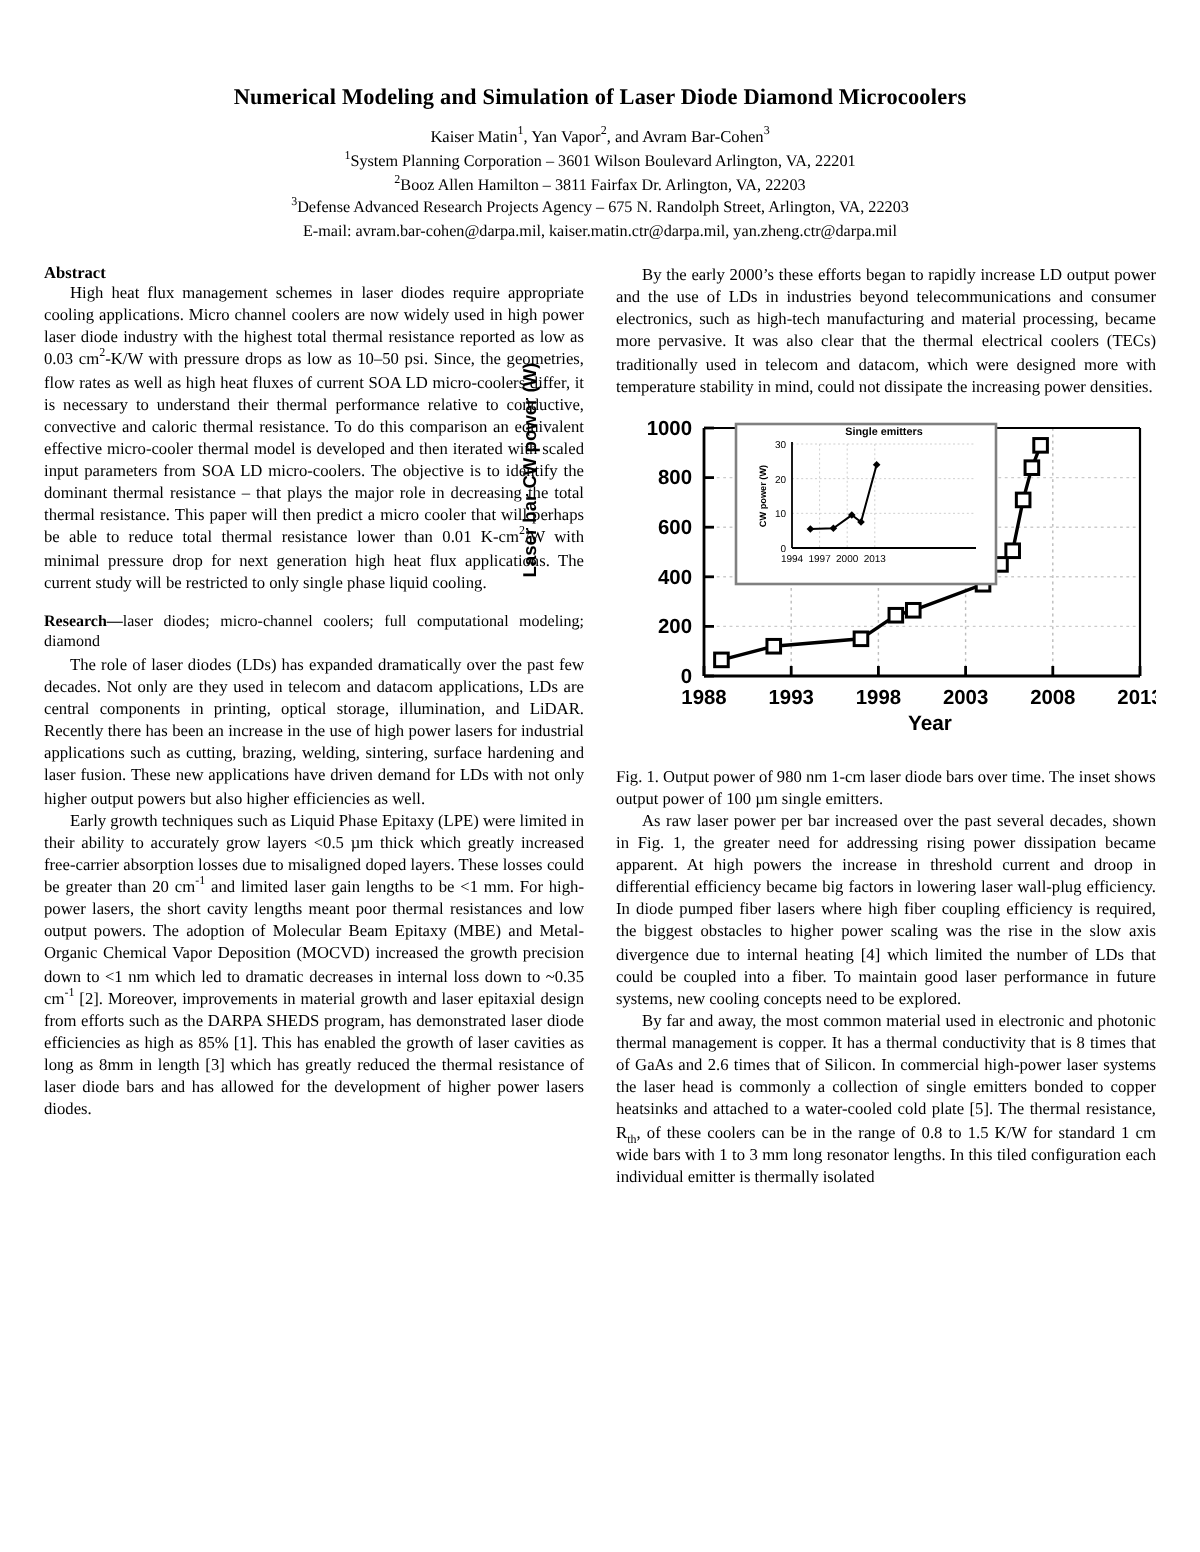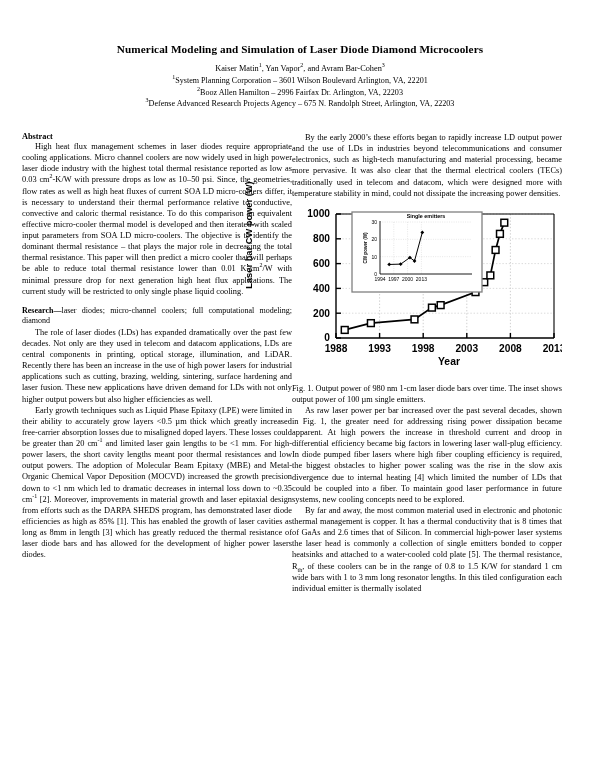--- a/index.html
+++ b/index.html
@@ -54,21 +54,21 @@
     line-height: 0;
   }
 
   
   .columns {
     position: absolute;
     top: 132px;
     left: 22px;
     width: 556px;
     display: flex;
-    gap: 0;
+    gap: 16px;
   }
   .col {
     width: 270px;
   }
   .head-bold {
     font-weight: bold;
     font-size: 8.3px;
     margin-bottom: 0px;
   }
   p.body {
@@ -150,22 +150,23 @@
 
 <div class="page">
 
   <div class="title-block">
     <div class="paper-title">Numerical Modeling and Simulation of Laser Diode Diamond Microcoolers</div>
     <div class="authors">
       <span>Kaiser Matin</span><sup>1</sup>,
       <span>Yan Vapor</span><sup>2</sup><span>, and </span><span>Avram Bar-Cohen</span><sup>3</sup>
     </div>
     <div class="affil"><sup>1</sup><span>System Planning Corporation – 3601 Wilson Boulevard Arlington, VA, 22201</span></div>
-    <div class="affil"><sup>2</sup><span>Booz Allen Hamilton – 2996 Fairfax Dr. Arlington, VA, 22203</span></div>
+    <div class="affil"><sup>2</sup><span>Booz Allen Hamilton – 3811 Fairfax Dr. Arlington, VA, 22203</span></div>
     <div class="affil"><sup>3</sup><span>Defense Advanced Research Projects Agency – 675 N. Randolph Street, Arlington, VA, 22203</span></div>
+    <div class="email">E-mail: avram.bar-cohen@darpa.mil, kaiser.matin.ctr@darpa.mil, yan.zheng.ctr@darpa.mil</div>
   </div>
 
   <div class="columns">
 
     <div class="col">
 
       <div class="head-bold">Abstract</div>
 
       <p class="body"><span>High heat flux management schemes in laser diodes require appropriate cooling applications.  Micro channel coolers are now widely used in high power laser diode industry with the highest total thermal resistance reported as low as 0.03 cm</span><sup>2</sup><span>-K/W with pressure drops as low as 10–50 psi.  Since, the geometries, flow rates as well as high heat fluxes of current SOA LD micro-coolers differ, it is necessary to understand their thermal performance relative to conductive, convective and caloric thermal resistance.  To do this comparison an equivalent effective micro-cooler thermal model is developed and then iterated with scaled input parameters from SOA LD micro-coolers.  The objective is to identify the dominant thermal resistance – that plays the major role in decreasing the total thermal resistance.  This paper will then predict a micro cooler that will perhaps be able to reduce total thermal resistance lower than 0.01 K-cm</span><sup>2</sup><span>/W with minimal pressure drop for next generation high heat flux applications.  The current study will be restricted to only single phase liquid cooling.</span></p>
 

